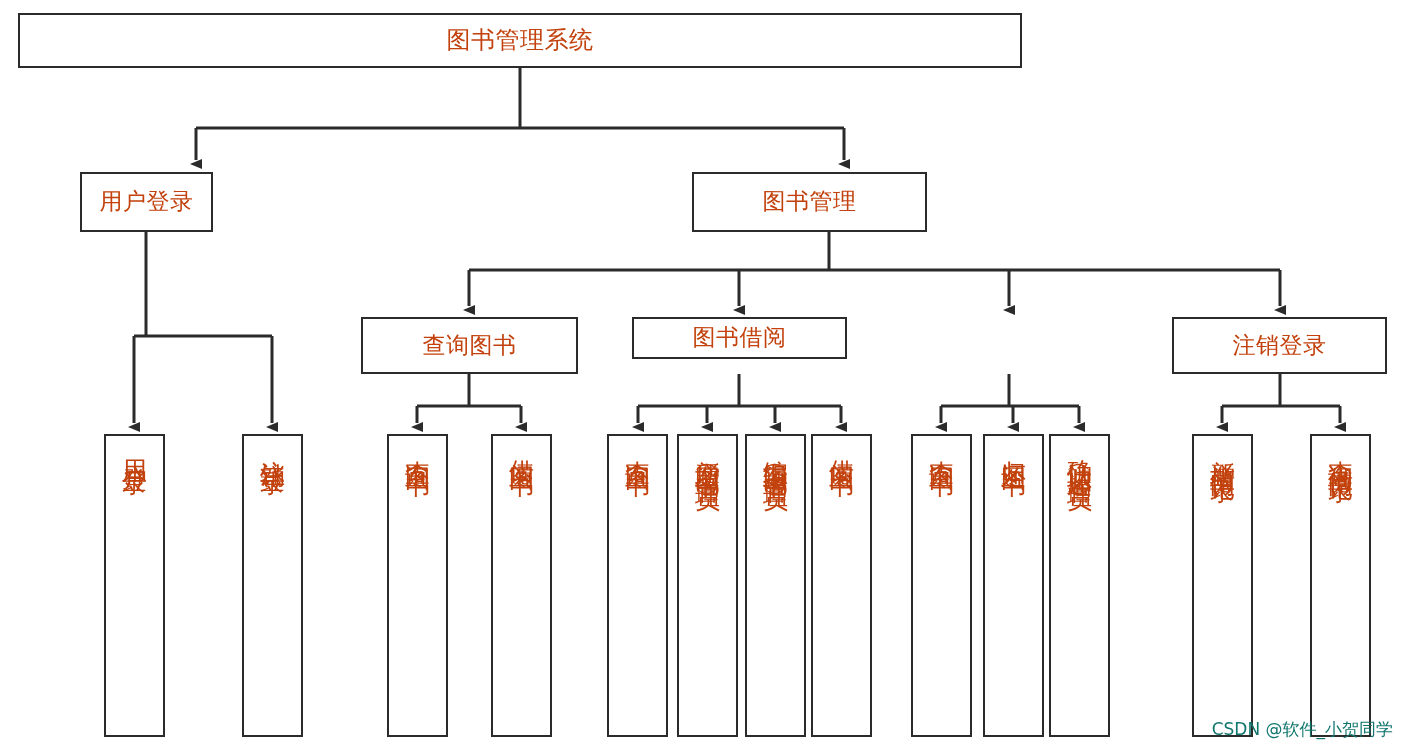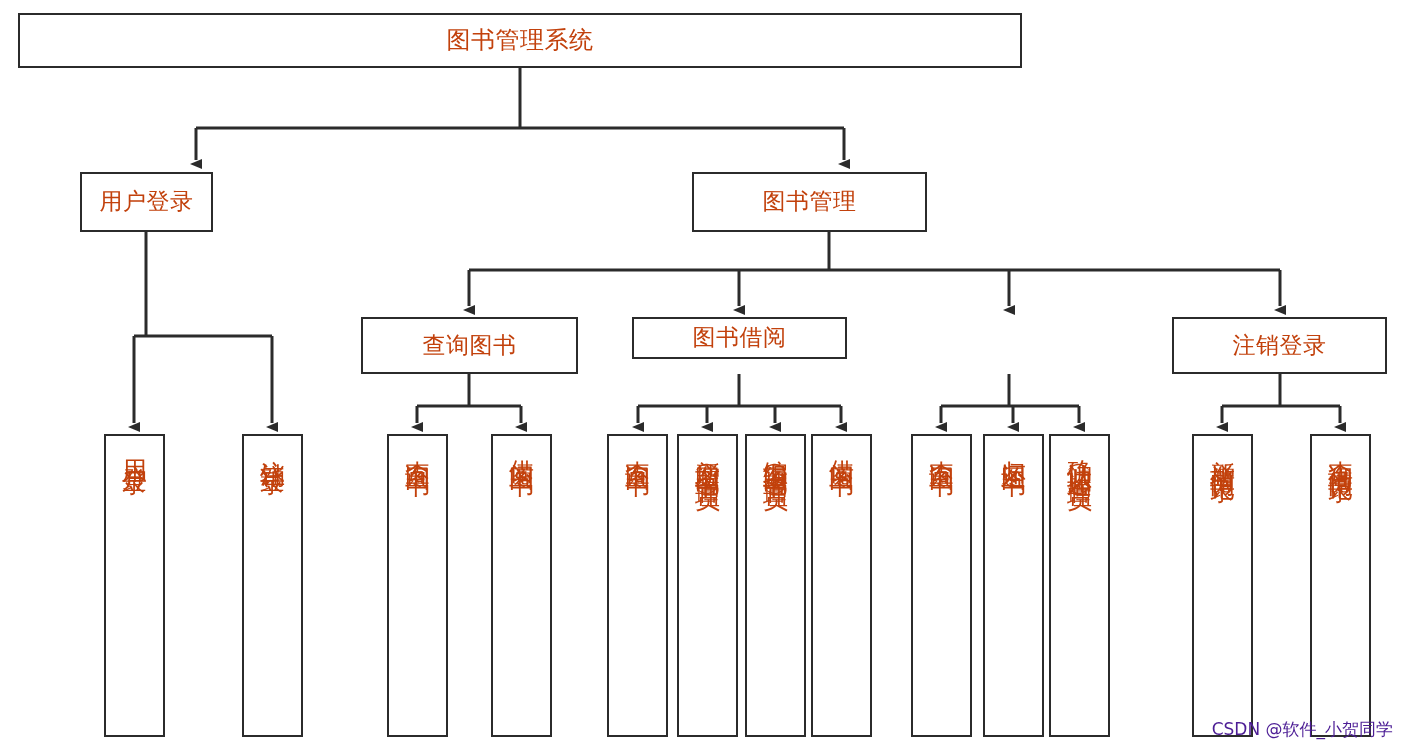--- a/index.html
+++ b/index.html
@@ -56,21 +56,21 @@
     font-size:25px;
     letter-spacing:4px;
     line-height:1;
     white-space:nowrap;
   }
   .watermark{
     position:absolute;
     right:12px;
     bottom:6px;
     font-size:17px;
-    color:#4c1d95;
+    color:#0f766e;
     white-space:nowrap;
     user-select:none;
   }
 </style>
 </head>
 <body>
 
 <div id="canvas">
 
   <svg id="wires" viewBox="0 0 1405 747">

